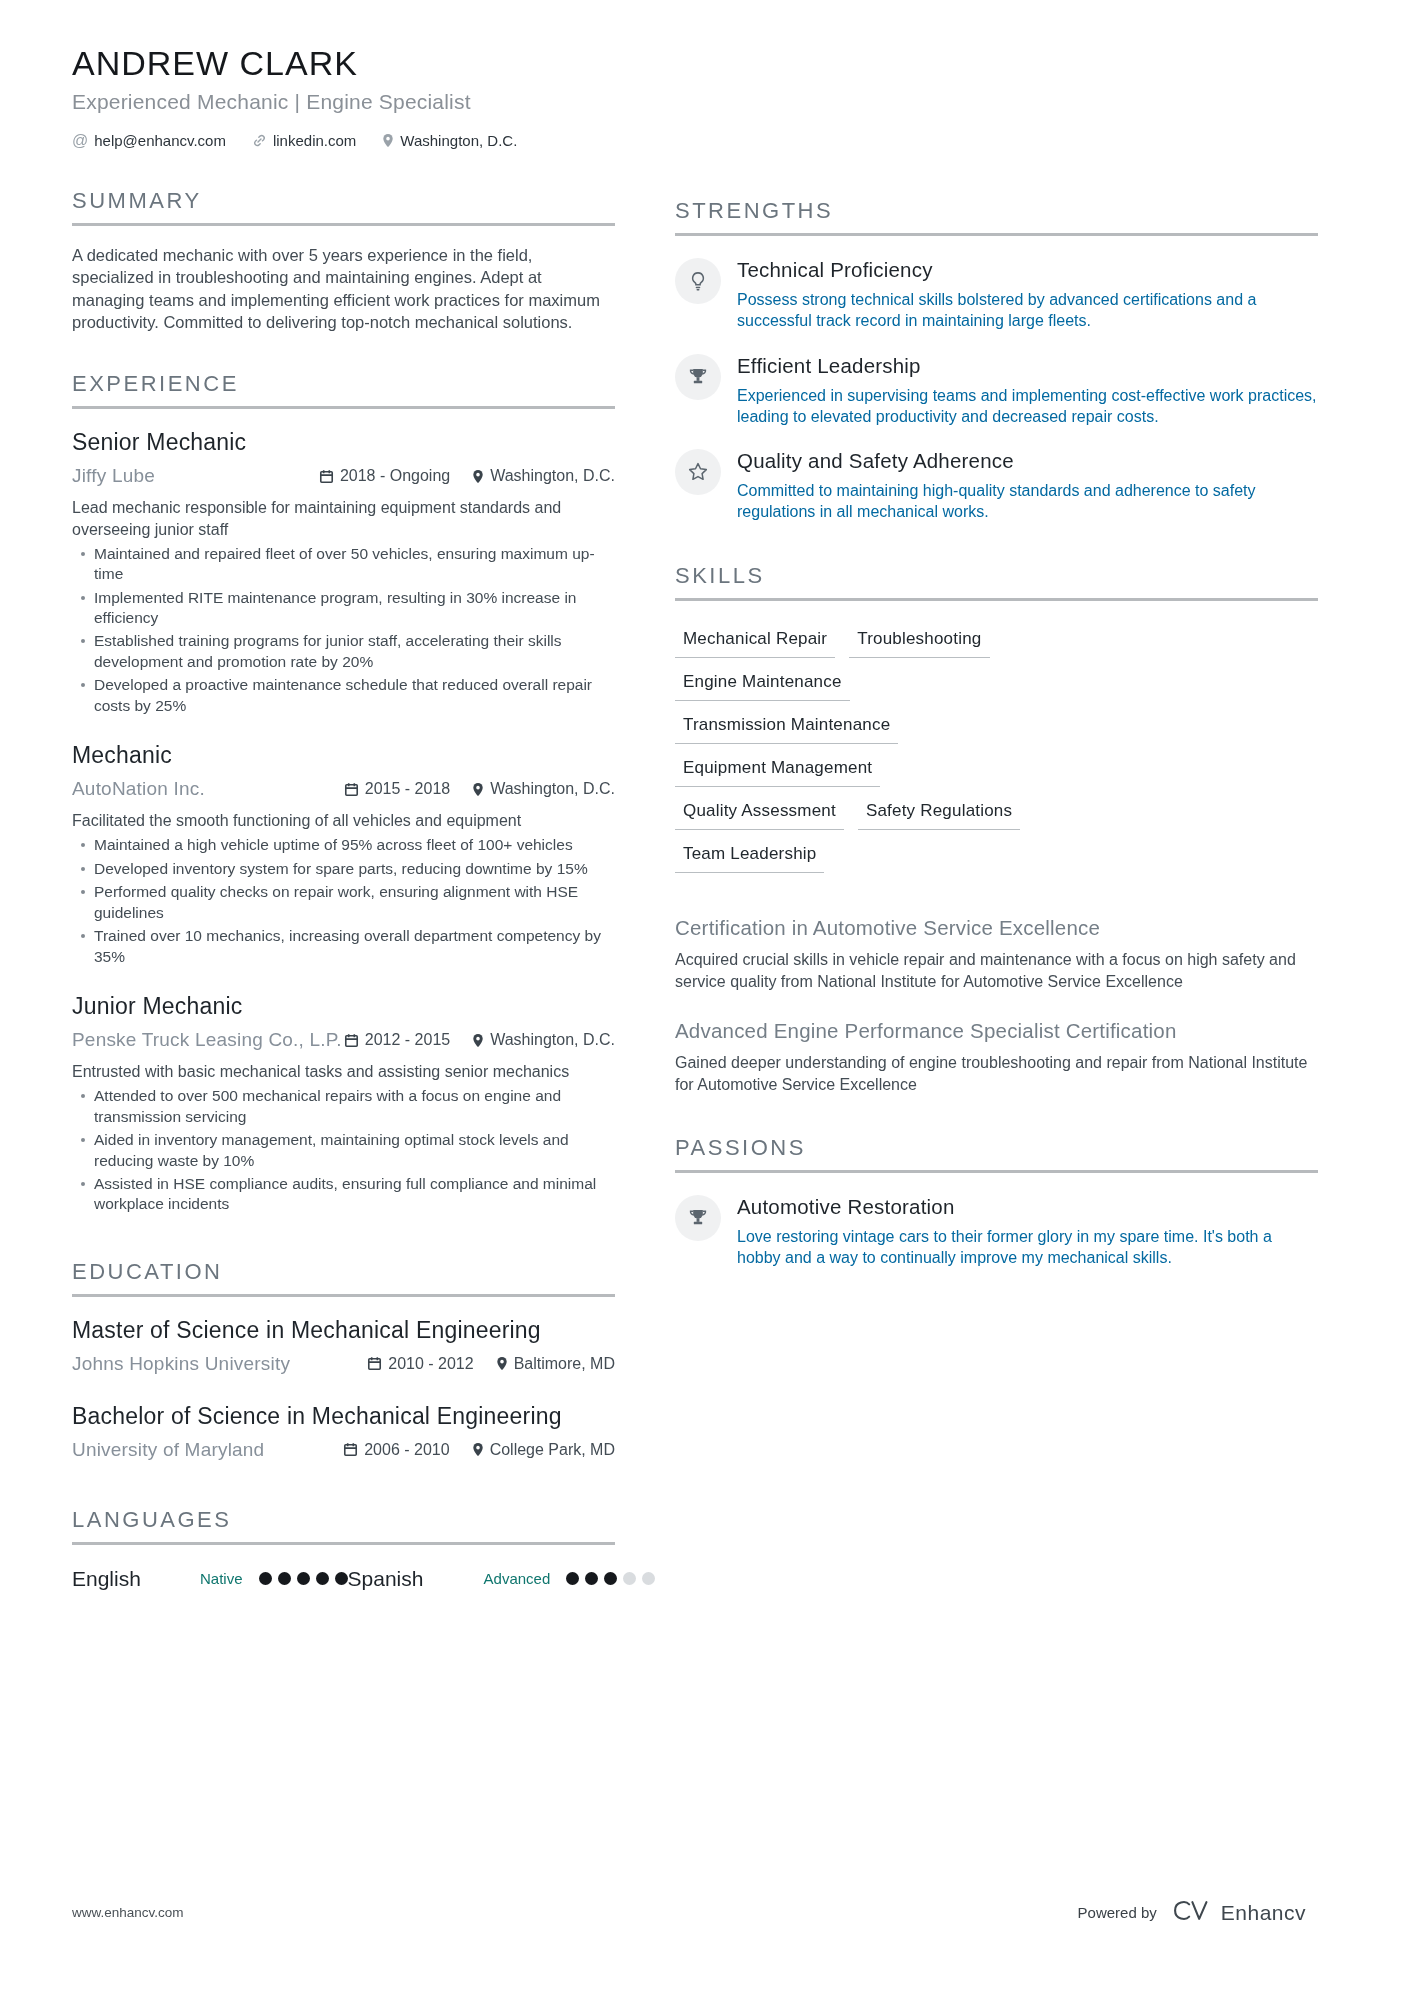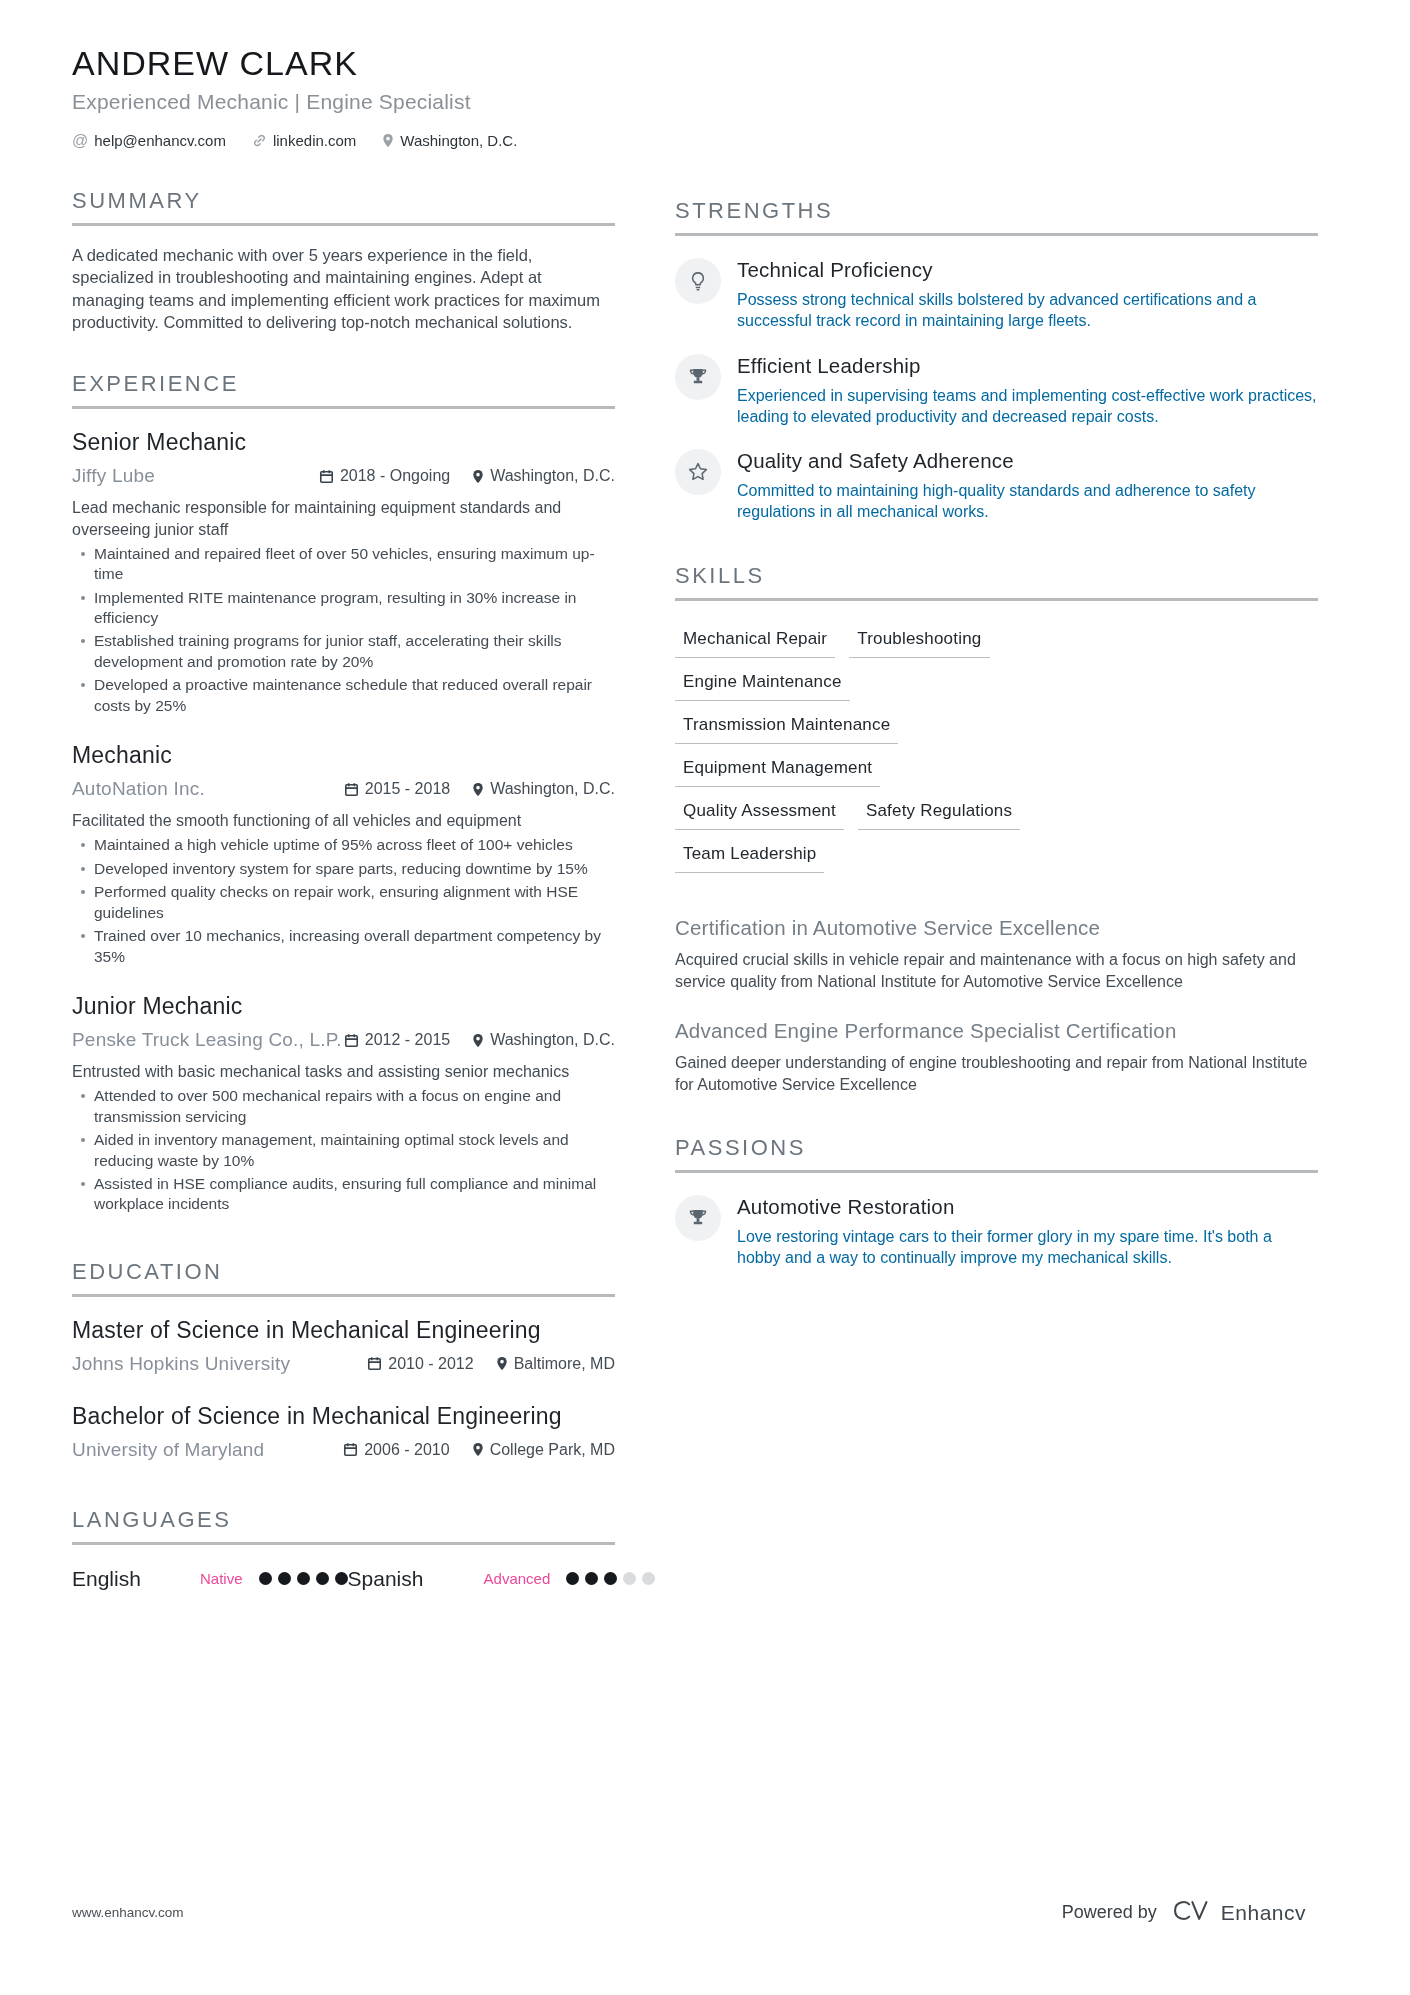--- a/index.html
+++ b/index.html
@@ -46,21 +46,21 @@
 
   
   .school { margin-top:20px; }
 
   
   .lang-row { margin-top:22px; display:flex; align-items:center; }
   .lang-entry { display:flex; align-items:center; }
   .lang-entry.first { width:293px; }
   .lang-name { font-size:21px; color:#1e242a; width:128px; }
   .lang-name.second { width:100px; margin-right:36px;}
-  .lang-level { font-size:15px; color:#ec4899; margin-right:16px; }
+  .lang-level { font-size:15px; color:#0f766e; margin-right:16px; }
   .dots { display:flex; align-items:center; gap:6px; }
   .dot { width:13px; height:13px; border-radius:50%; background:#d9dcdf; }
   .dot.filled { background:#16191d; }
 
   
   .feature-item { display:flex; gap:16px; margin-top:22px; }
   .icon-circle {
     flex:none; width:46px; height:46px; border-radius:50%; background:#f0f1f2;
     display:flex; align-items:center; justify-content:center;
   }
@@ -81,21 +81,21 @@
   .cert-title { font-size:20.5px; color:#747e87; line-height:1.3; letter-spacing:0.2px; }
   .cert-text { margin-top:8px; font-size:16px; line-height:1.33; color:#434c54; }
 
   
   .footer {
     position:absolute; left:72px; right:104px; top:1898px;
     display:flex; align-items:center; justify-content:space-between;
   }
   .footer-site { font-size:13.5px; color:#4a5157; }
   .footer-brand { display:flex; align-items:center; gap:10px; }
-  .powered-by { font-size:18px; color:#3a4147; margin-right:4px; }
+  .powered-by { font-size:15px; color:#3a4147; margin-right:4px; }
   .brand-name { font-size:21px; color:#3f474e; letter-spacing:0.5px; }
 </style>
 </head>
 <body>
 
 <div class="page">
   <div class="columns">
 
     <div class="col-left">
 

